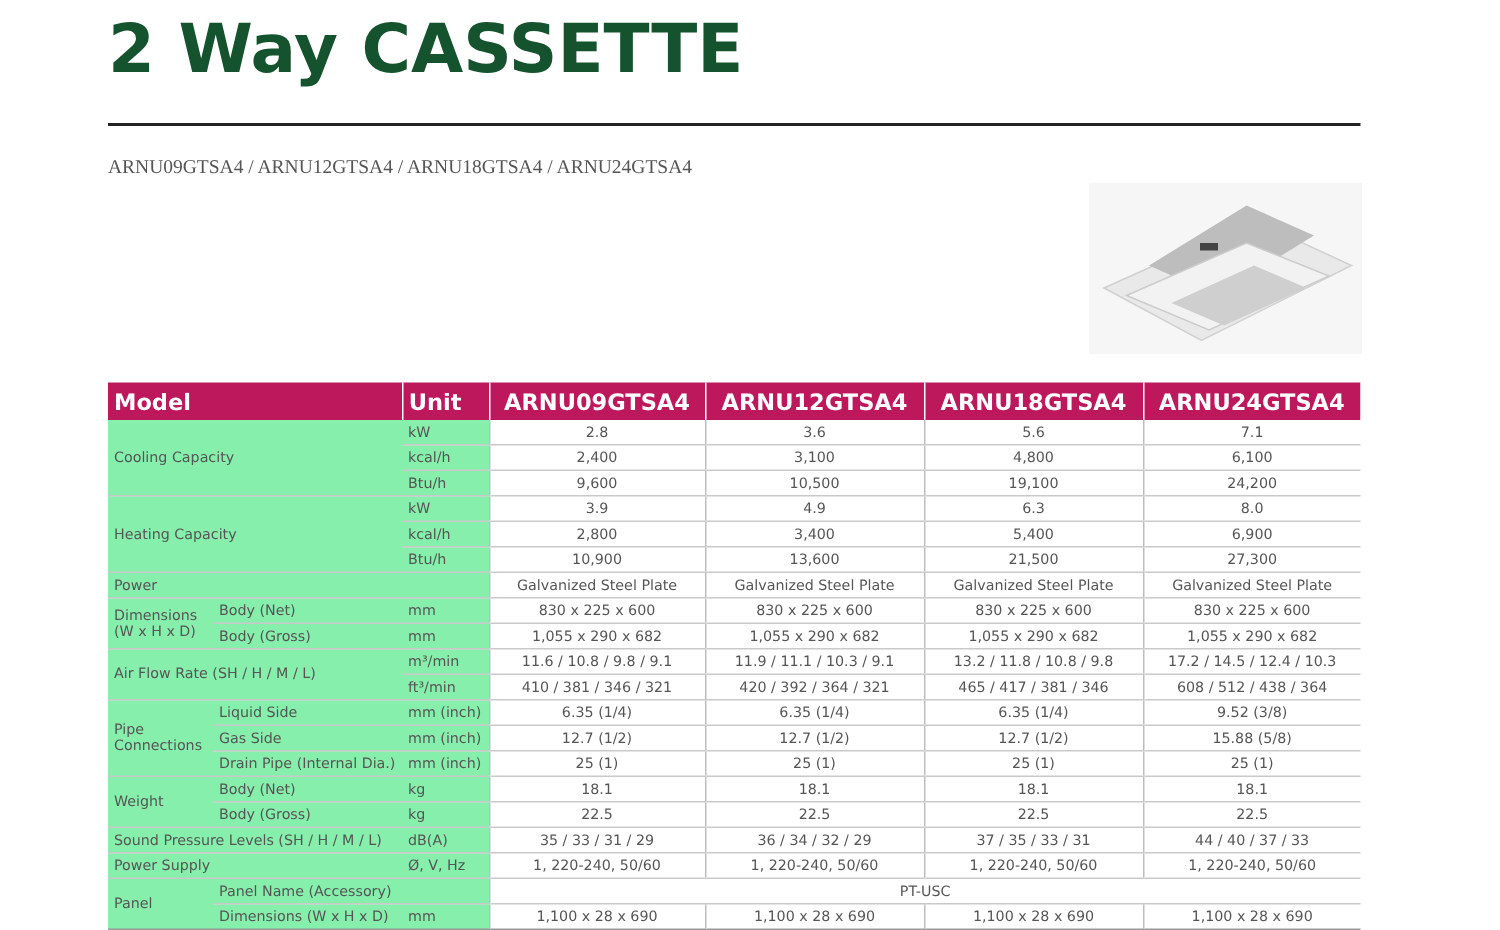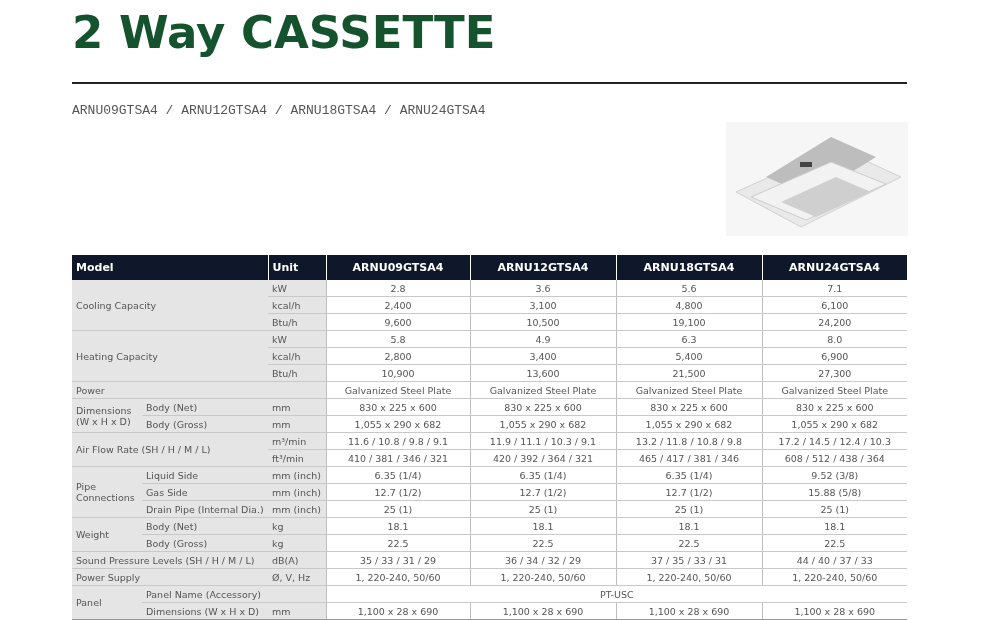--- a/index.html
+++ b/index.html
@@ -1,25 +1,25 @@
 <!DOCTYPE html>
 <html><head>
 <meta charset="utf-8">
 <style>
   html,body{margin:0;padding:0;background:#fff;}
   body{width:1000px;height:620px;position:relative;overflow:hidden;font-family:"Liberation Sans","DejaVu Sans",sans-serif;color:#555;}
   .title{position:absolute;left:72px;top:6px;font-size:45px;font-weight:bold;color:#14532d;letter-spacing:0px;font-family:"DejaVu Sans",sans-serif;}
   .rule{position:absolute;left:72px;top:82px;width:835px;height:2px;background:#222;}
-  .models{position:absolute;left:72px;top:103px;font-size:13px;color:#555;font-family:Liberation Mono, monospace;}
+  .models{position:absolute;left:72px;top:103px;font-size:13px;color:#555;font-family:Liberation Serif, serif;}
   .photo{position:absolute;left:726px;top:122px;width:182px;height:114px;background:#f6f6f6;}
   table{position:absolute;left:72px;top:255px;width:835px;border-collapse:collapse;table-layout:fixed;font-size:9.5px;font-family:"DejaVu Sans",sans-serif;}
-  th{background:#0f172a;color:#fff;font-weight:bold;font-size:11px;height:25px;padding:0 4px;text-align:center;border-right:1px solid #fff;}
+  th{background:#be185d;color:#fff;font-weight:bold;font-size:15px;height:25px;padding:0 4px;text-align:center;border-right:1px solid #fff;}
   th.l{text-align:left;}
   td{height:16px;padding:0 4px;border-bottom:1px solid #c9c9c9;color:#555;}
-  td.lab{background:#e5e5e5;text-align:left;}
+  td.lab{background:#86efac;text-align:left;}
   td.val{background:#fff;text-align:center;border-left:1px solid #bdbdbd;}
   tr.last td{border-bottom:2px solid #999;}
 </style>
 </head>
 <body>
 
 <div class="title">2 Way CASSETTE</div>
 <div class="rule"></div>
 <div class="models">ARNU09GTSA4 / ARNU12GTSA4 / ARNU18GTSA4 / ARNU24GTSA4</div>
 
@@ -74,21 +74,21 @@
       <td class="lab">Btu/h</td>
       <td class="val">9,600</td>
       <td class="val">10,500</td>
       <td class="val">19,100</td>
       <td class="val">24,200</td>
     </tr>
 
     <tr>
       <td class="lab" colspan="2" rowspan="3">Heating Capacity</td>
       <td class="lab">kW</td>
-      <td class="val">5.8</td>
+      <td class="val">3.9</td>
       <td class="val">4.9</td>
       <td class="val">6.3</td>
       <td class="val">8.0</td>
     </tr>
     <tr>
       <td class="lab">kcal/h</td>
       <td class="val">2,800</td>
       <td class="val">3,400</td>
       <td class="val">5,400</td>
       <td class="val">6,900</td>

